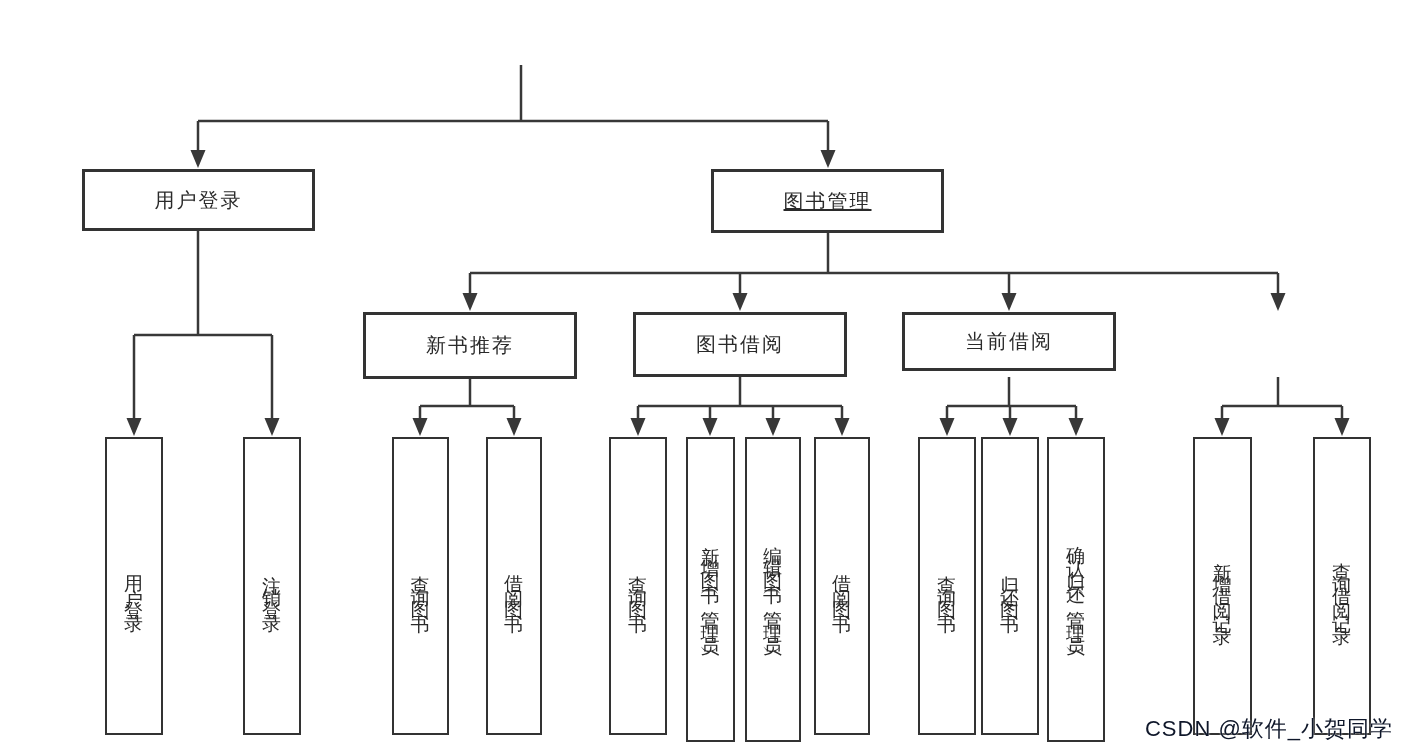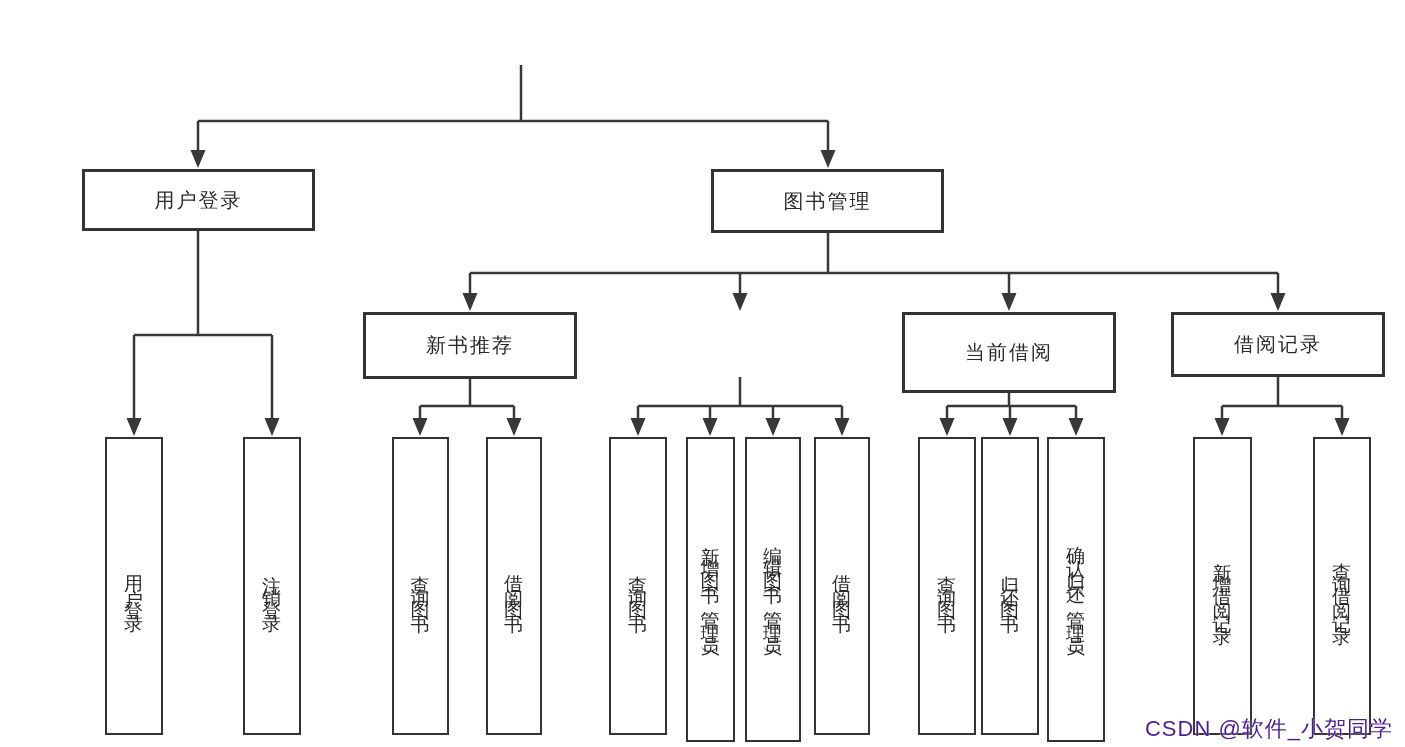--- a/index.html
+++ b/index.html
@@ -17,42 +17,42 @@
     position:absolute;box-sizing:border-box;background:#fff;border:2px solid #333;
     display:flex;align-items:center;justify-content:center;z-index:2;
   }
   .vtext{
     writing-mode:vertical-rl;text-orientation:mixed;
     font-size:19px;letter-spacing:13px;line-height:1;white-space:nowrap;
   }
   
   .n-root{left:20px;top:11px;width:1002px;height:54px;}
   .n-userlogin{left:82px;top:169px;width:233px;height:62px;}
-  .n-bookmgmt{left:711px;top:169px;width:233px;height:64px;}
+  .n-bookmgmt{left:711px;top:169px;width:233px;height:64px;text-decoration:underline;}
   .n-newrec{left:363px;top:312px;width:214px;height:67px;}
   .n-borrow{left:633px;top:312px;width:214px;height:65px;}
-  .n-current{left:902px;top:312px;width:214px;height:81px;}
+  .n-current{left:902px;top:312px;width:214px;height:59px;}
   .n-record{left:1171px;top:312px;width:214px;height:65px;}
   
   .l1{left:105px;top:437px;width:58px;height:298px;}
   .l2{left:243px;top:437px;width:58px;height:298px;}
   .l3{left:392px;top:437px;width:57px;height:298px;}
   .l4{left:486px;top:437px;width:56px;height:298px;}
   .l5{left:609px;top:437px;width:58px;height:298px;}
   .l6{left:686px;top:437px;width:49px;height:305px;}
   .l7{left:745px;top:437px;width:56px;height:305px;}
   .l8{left:814px;top:437px;width:56px;height:298px;}
   .l9{left:918px;top:437px;width:58px;height:298px;}
   .l10{left:981px;top:437px;width:58px;height:298px;}
   .l11{left:1047px;top:437px;width:58px;height:305px;}
   .l12{left:1193px;top:437px;width:59px;height:298px;}
   .l13{left:1313px;top:437px;width:58px;height:298px;}
   #watermark{
     position:absolute;right:12px;top:714px;z-index:5;
-    font-size:22px;letter-spacing:1px;color:#4c1d95;
+    font-size:22px;letter-spacing:1px;color:#0f172a;
     text-shadow:0 0 2px #fff;white-space:nowrap;
   }
 </style>
 </head>
 <body>
 
 <div id="stage">
 
   <svg id="wires" xmlns="http://www.w3.org/2000/svg" viewBox="0 0 1405 747">
       <line x1="521" y1="65" x2="521" y2="121" stroke="#383838" stroke-width="2.5"></line>
@@ -107,22 +107,22 @@
       <polygon points="1214.5,418 1229.5,418 1222,436" fill="#383838"></polygon>
       <line x1="1342" y1="406" x2="1342" y2="420" stroke="#383838" stroke-width="2.5"></line>
       <polygon points="1334.5,418 1349.5,418 1342,436" fill="#383838"></polygon>
     </svg>
 
 
   <div class="node n-userlogin">用户登录</div>
   <div class="node n-bookmgmt">图书管理</div>
 
   <div class="node n-newrec">新书推荐</div>
+  <div class="node n-borrow">图书借阅</div>
   <div class="node n-current">当前借阅</div>
-  <div class="node n-record">借阅记录</div>
 
   <div class="leaf l1">
     <span class="vtext">用户登录</span>
   </div>
   <div class="leaf l2">
     <span class="vtext">注销登录</span>
   </div>
   <div class="leaf l3">
     <span class="vtext">查询图书</span>
   </div>

